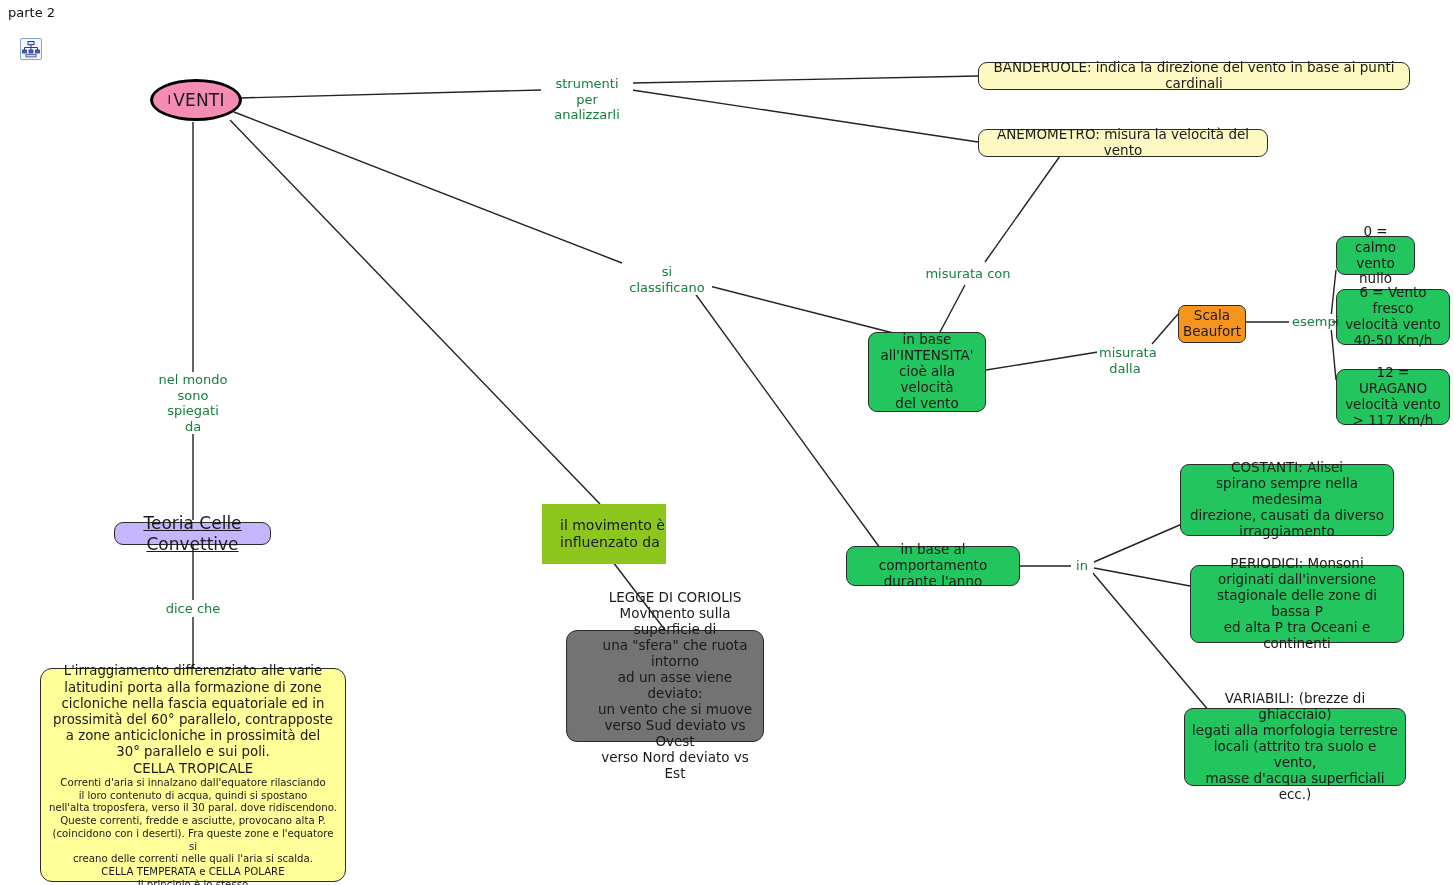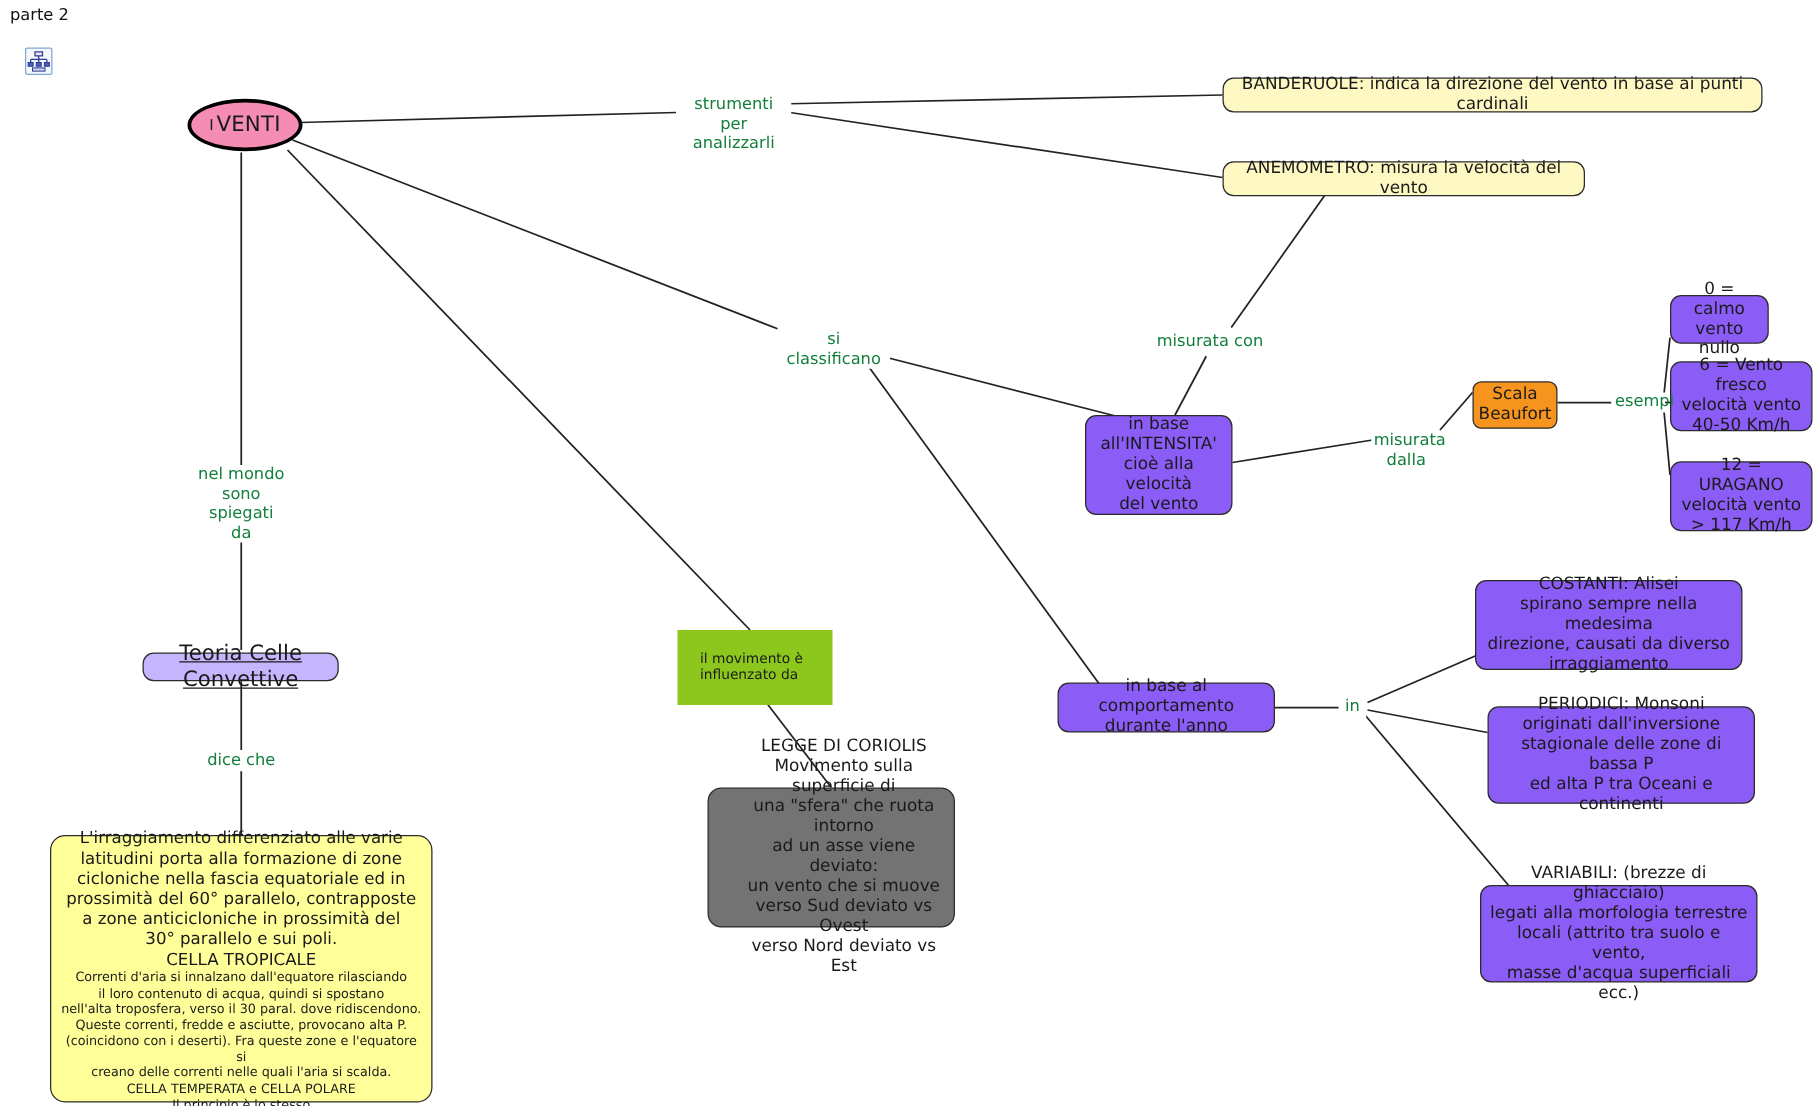--- a/index.html
+++ b/index.html
@@ -68,21 +68,21 @@
     border: 1.5px solid #2b2b2b;
     display: flex; align-items: center; justify-content: center;
     padding: 3px 7px;
   }
   .blue {
     background: #fef9c3;
     border-radius: 9px;
     font-size: 13.5px;
   }
   .orange {
-    background: #8b5cf6;
+    background: #22c55e;
     border-radius: 9px;
     font-size: 13.5px;
   }
   .orange-sq {
     background: #f7941d;
     border-radius: 7px;
     font-size: 13.5px;
   }
   .yellow-round {
     background: #c4b5fd;
@@ -98,21 +98,21 @@
     padding-top: 8px;
     flex-direction: column;
     line-height: 1.22;
   }
   .yellow-big .blk { width: 100%; text-align: center; }
   .yellow-big .small { font-size: 10.2px; line-height: 1.25; }
   .green-sq {
     background: #8dc71e;
     border: none;
     border-radius: 0;
-    font-size: 11px;
+    font-size: 14px;
     justify-content: flex-start;
     text-align: left;
     padding-left: 18px;
   }
   .green-round {
     background: #737373;
     border: 1.5px solid #2b2b2b;
     border-radius: 11px;
     font-size: 13.5px;
     padding-left: 27px;

